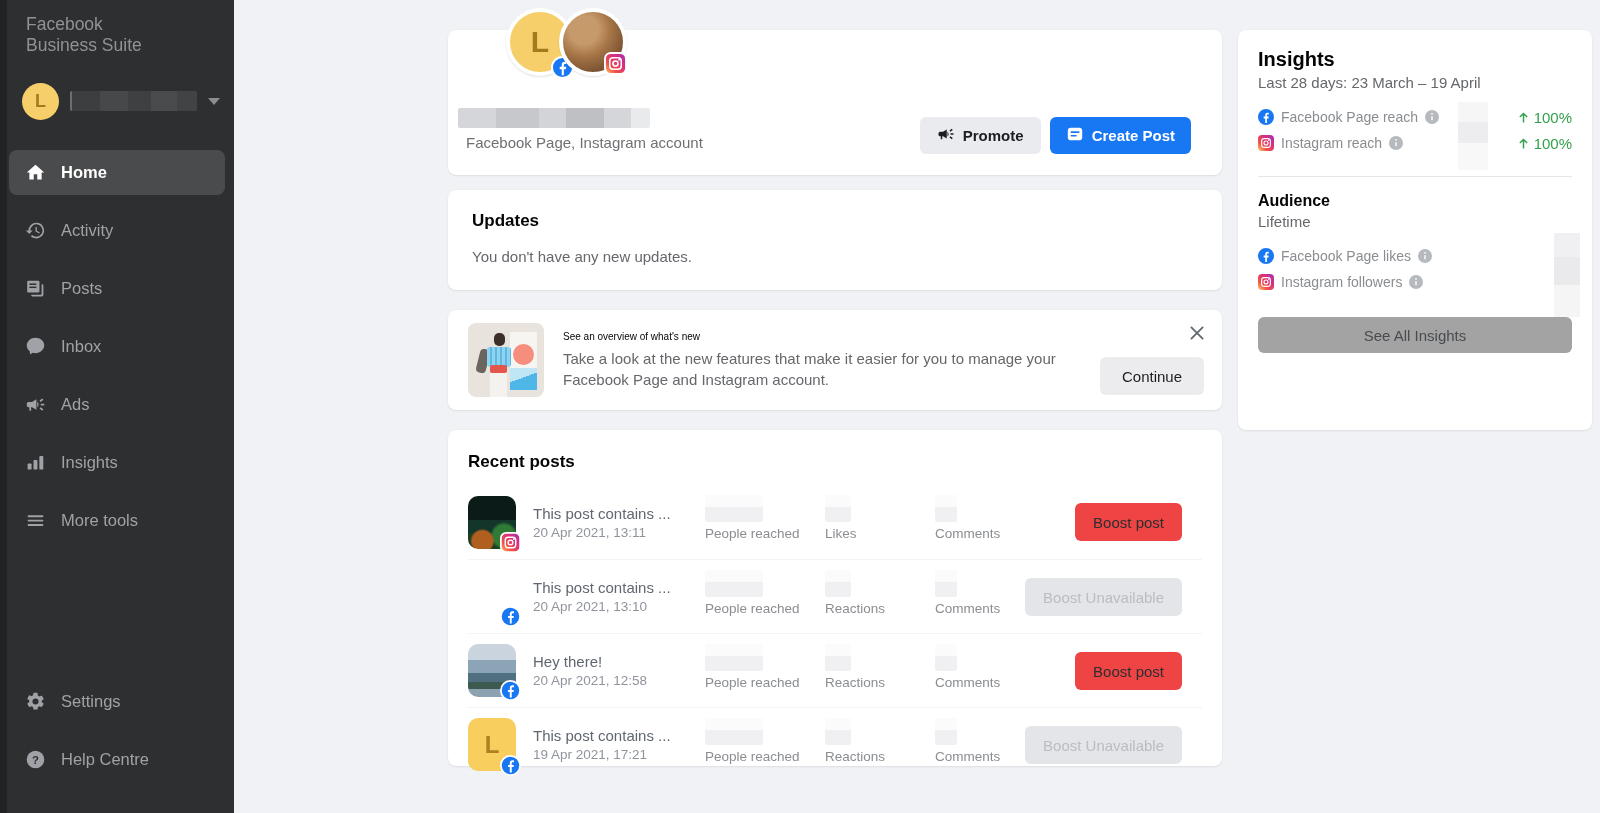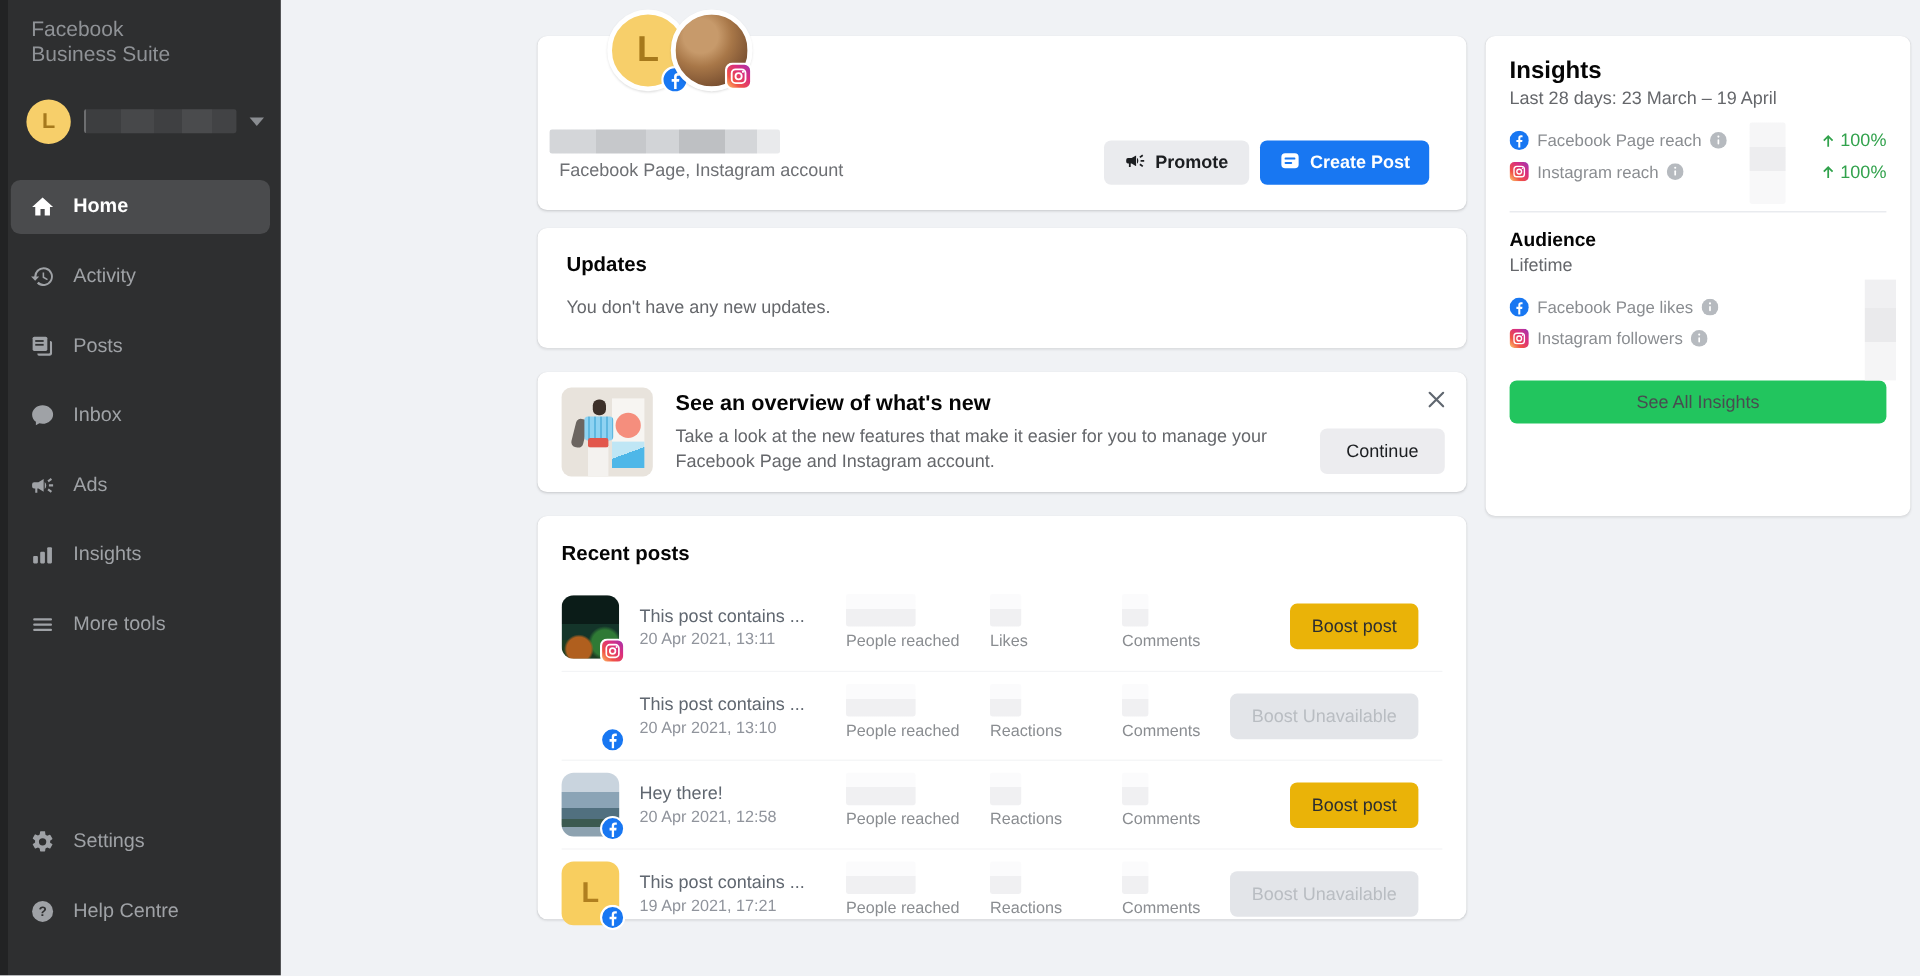--- a/index.html
+++ b/index.html
@@ -75,21 +75,21 @@
   .wn-circle{position:absolute;right:10px;top:21px;width:21px;height:21px;border-radius:50%;background:#f58e7d;}
   .wn-bluerect{position:absolute;right:7px;bottom:7px;width:27px;height:22px;
     background:linear-gradient(160deg,#bfe6f5 0 45%,#4eb7e8 45%);}
   .wn-head{position:absolute;left:26px;top:10px;width:11px;height:13px;border-radius:5px;background:#3c2f28;}
   .wn-torso{position:absolute;left:19px;top:24px;width:24px;height:20px;border-radius:3px;
     background:repeating-linear-gradient(90deg,#8fd3f2 0 3px,#5fb8e0 3px 5px);}
   .wn-arm{position:absolute;left:10px;top:26px;width:10px;height:24px;border-radius:4px;background:#6b6560;transform:rotate(14deg);}
   .wn-bag{position:absolute;left:22px;top:42px;width:17px;height:8px;border-radius:2px;background:#e2574c;}
   .wn-legs{position:absolute;left:22px;top:50px;width:17px;height:24px;background:#f4f2ef;}
   .wn-text{max-width:505px;}
-  .wn-title{font-size:18px;font-weight:bold;color:#050505;}
+  .wn-title{font-size:10px;font-weight:normal;color:#050505;}
   .wn-desc{margin-top:6px;font-size:15px;line-height:21px;color:#65676b;}
   .wn-close{position:absolute;top:14px;right:16px;width:18px;height:18px;cursor:pointer;}
   .wn-continue{position:absolute;right:18px;top:47px;height:38px;padding:0 22px;
     background:#ececef;color:#1c1e21;font-weight:400;}
 
   
   .rp-card{margin-top:20px;height:336px;padding:22px 20px 0;}
   .rp-rows{margin-top:13px;}
   .post-row{height:74px;position:relative;display:flex;align-items:center;}
   .post-row + .post-row{border-top:1px solid #f3f4f6;}
@@ -110,21 +110,21 @@
   .stat{position:absolute;top:10px;}
   .stat.s0{left:237px;}
   .stat.s1{left:357px;}
   .stat.s2{left:467px;}
   .stat-blur{height:27px;border-radius:2px;background:linear-gradient(180deg,#fbfbfc 0 45%,#f0f0f2 45%);}
   .stat.s0 .stat-blur{width:58px;}
   .stat.s1 .stat-blur{width:26px;}
   .stat.s2 .stat-blur{width:22px;}
   .stat-label{margin-top:4px;font-size:13.5px;color:#8a8d91;}
   .boost{position:absolute;right:20px;top:18px;height:38px;padding:0 18px;font-size:15px;}
-  .boost.on{background:#eab308;color:#2c2e30;}
+  .boost.on{background:#ef4444;color:#2c2e30;}
   .boost.off{background:#e3e5e9;color:#b9bdc2;cursor:default;}
 
   
   .insights{position:absolute;left:1004px;top:30px;width:354px;height:400px;padding:18px 20px;}
   .ins-title{font-size:20px;font-weight:bold;color:#050505;}
   .sec-title{font-size:16px;font-weight:bold;color:#050505;margin-top:15px;}
   .sec-sub{font-size:15px;color:#65676b;margin-top:3px;}
   .metric-rows{margin-top:15px;position:relative;}
   .metric-row{display:flex;align-items:center;gap:7px;height:22px;}
   .metric-row + .metric-row{margin-top:4px;}
@@ -132,21 +132,21 @@
   .metric-label{font-size:14px;color:#8a8d91;}
   .info-i{width:14px;height:14px;cursor:pointer;}
   .trend-blur{position:absolute;left:200px;top:-4px;width:30px;height:68px;border-radius:2px;
     background:linear-gradient(180deg,#f6f6f7 0 30%,#ededef 30% 60%,#f8f8f9 60%);}
   .aud-blur{position:absolute;right:-8px;top:-12px;width:26px;height:84px;
     background:linear-gradient(180deg,#f0f0f2 0 28%,#eaeaec 28% 62%,#f5f5f6 62%);}
   .delta{margin-left:auto;display:flex;align-items:center;gap:4px;color:var(--positive-green);
     font-size:15px;}
   .delta svg{width:13px;height:13px;}
   .divider{border-top:1px solid #e4e6eb;margin-top:22px;}
-  .see-all{margin-top:24px;width:100%;height:36px;background:#22c55e;color:#484c50;font-size:15px;}
+  .see-all{margin-top:24px;width:100%;height:36px;background:#a3a3a3;color:#484c50;font-size:15px;}
 </style>
 </head>
 <body>
 
 <svg width="0" height="0" style="position:absolute">
   <defs>
     <linearGradient id="iggrad" x1="0" y1="1" x2="1" y2="0">
       <stop offset="0" stop-color="#fed373"></stop>
         <stop offset="0.3" stop-color="#f15245"></stop>
       <stop offset="0.65" stop-color="#d92e7f"></stop>

